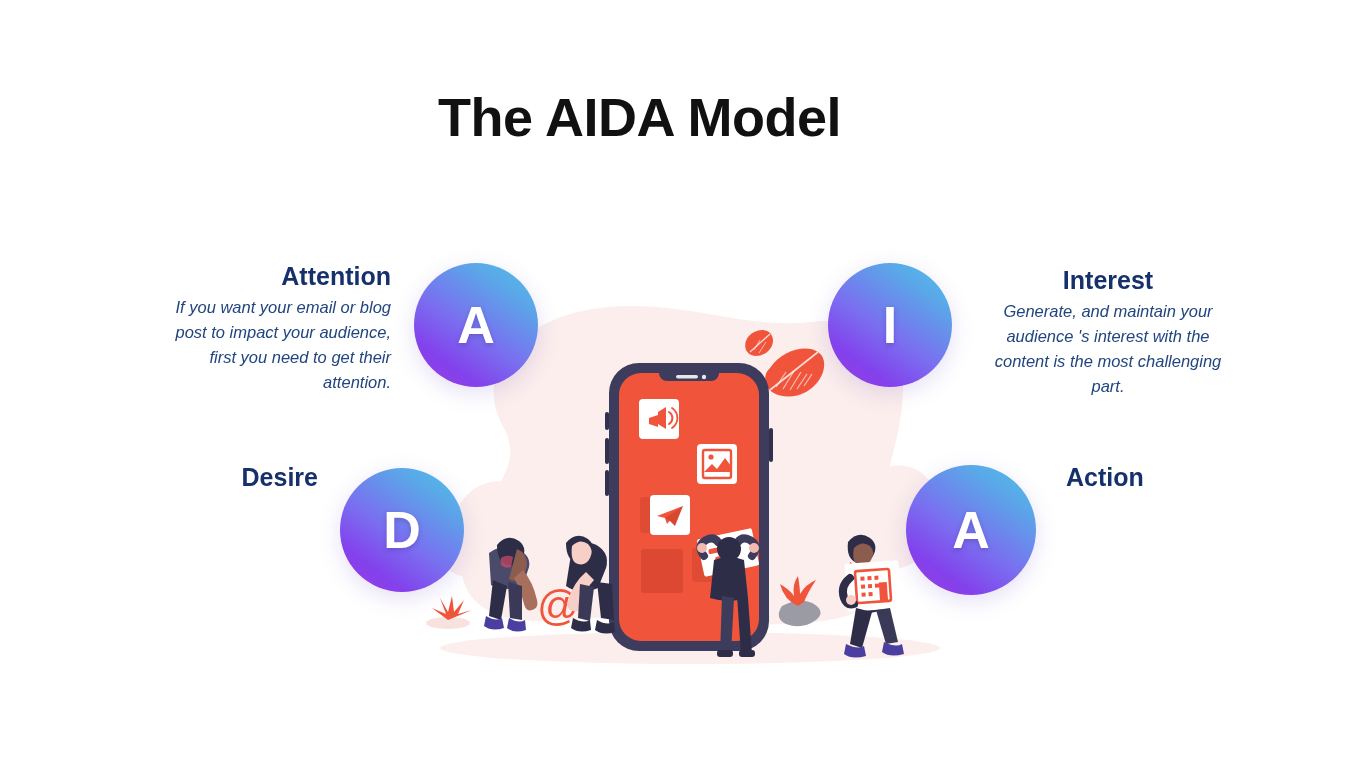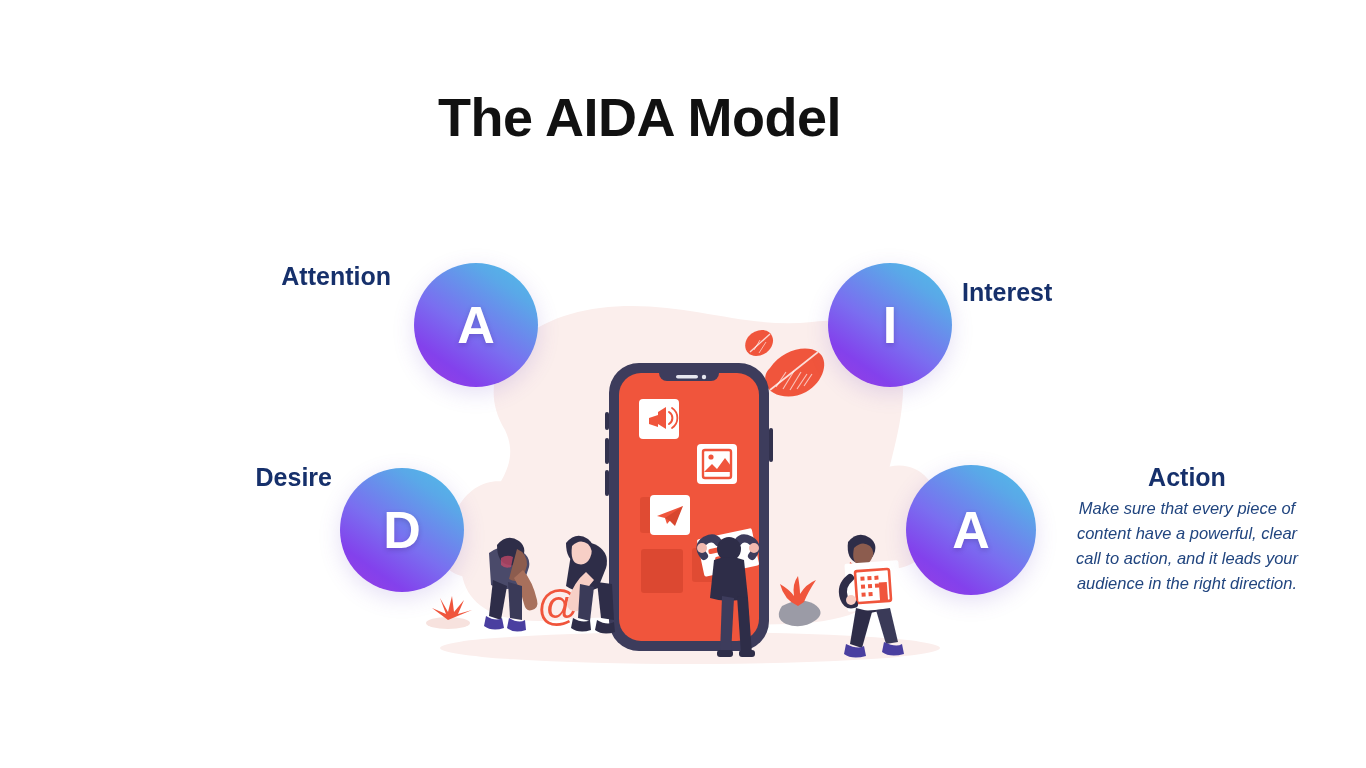--- a/index.html
+++ b/index.html
@@ -41,23 +41,23 @@
     margin-bottom: 4px;
   }
   .block-body {
     font-size: 16.5px;
     font-style: italic;
     color: #21457f;
     line-height: 1.52;
   }
 
   #block-attention { left: 159px; top: 262px; width: 232px; text-align: right; }
-  #block-desire    { left: 78px;  top: 463px; width: 240px; text-align: right; margin-left: 14px; }
-  #block-interest  { left: 962px; top: 266px; width: 236px; text-align: left; margin-top: 12px; }
-  #block-action    { left: 1066px;top: 463px; width: 242px; text-align: center; }
+  #block-desire    { left: 78px;  top: 463px; width: 240px; text-align: right; }
+  #block-interest  { left: 990px; top: 266px; width: 236px; text-align: center; }
+  #block-action    { left: 1066px;top: 463px; width: 242px; text-align: left; }
 
   
   #stage {
     position: absolute;
     left: 0; top: 0;
     width: 1366px; height: 768px;
   }
 
   
   .letter-circle {
@@ -290,26 +290,27 @@
   <div class="letter-circle" id="circle-d">
     <span>D</span>
   </div>
   <div class="letter-circle" id="circle-a2">
     <span>A</span>
   </div>
 </div>
 
 <div class="text-block" id="block-attention">
   <div class="block-heading">Attention</div>
+  <div class="block-body">If you want your email or blog post to impact your audience, first you need to get their attention.</div>
 </div>
 
 <div class="text-block" id="block-interest">
   <div class="block-heading">Interest</div>
+  <div class="block-body">Generate, and maintain your audience 's interest with the content is the most challenging part.</div>
 </div>
 
 <div class="text-block" id="block-desire">
   <div class="block-heading">Desire</div>
 </div>
 
 <div class="text-block" id="block-action">
   <div class="block-heading">Action</div>
-  <div class="block-body">Make sure that every piece of content have a powerful, clear call to action, and it leads your audience in the right direction.</div>
 </div>
 
 </body></html>

